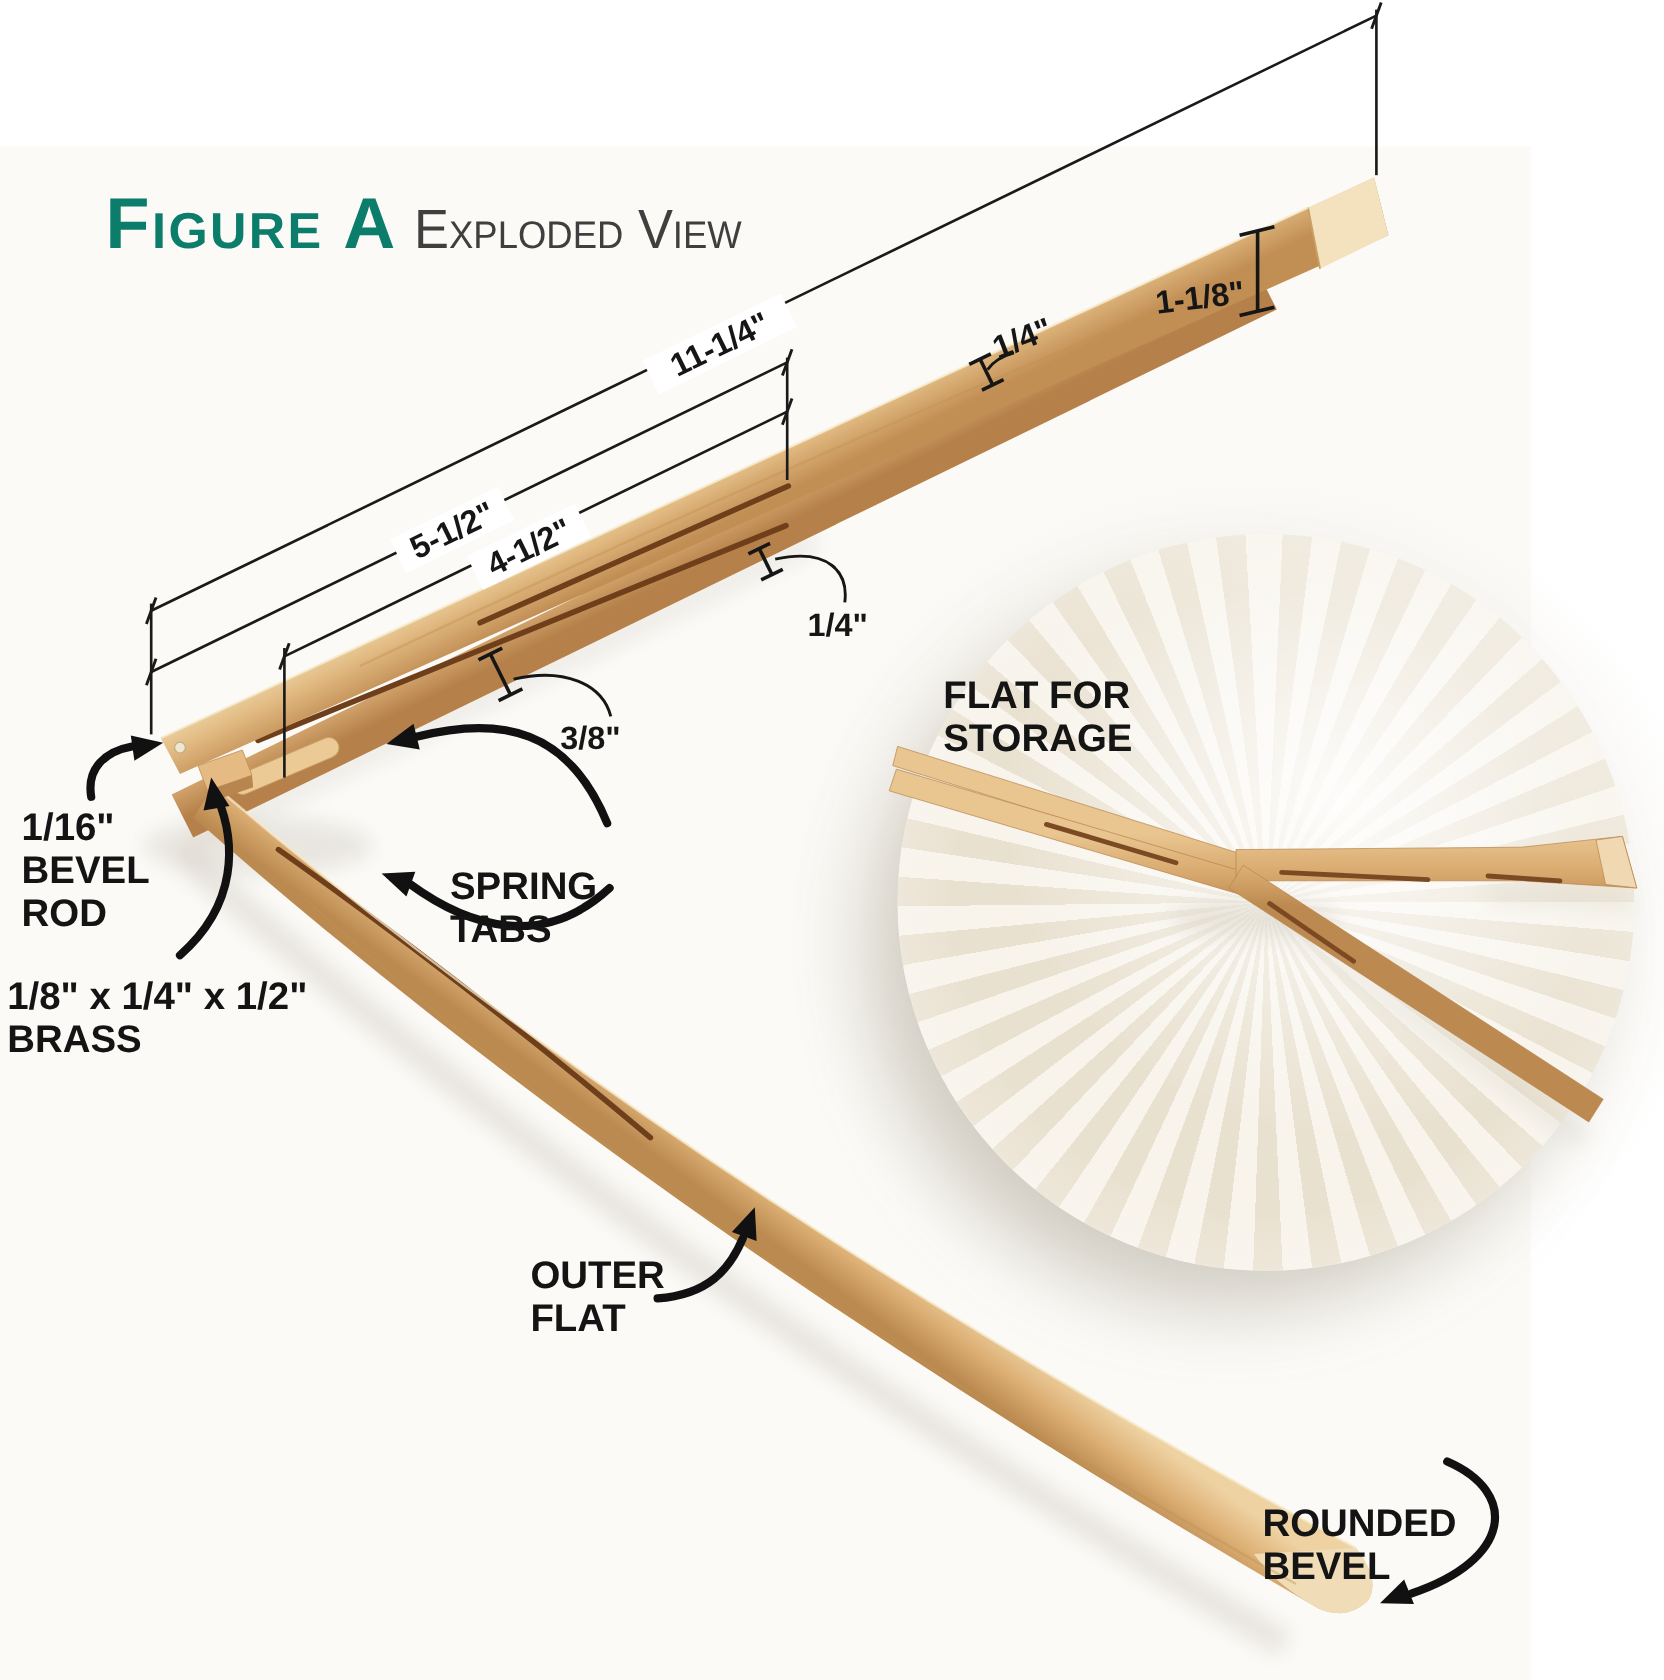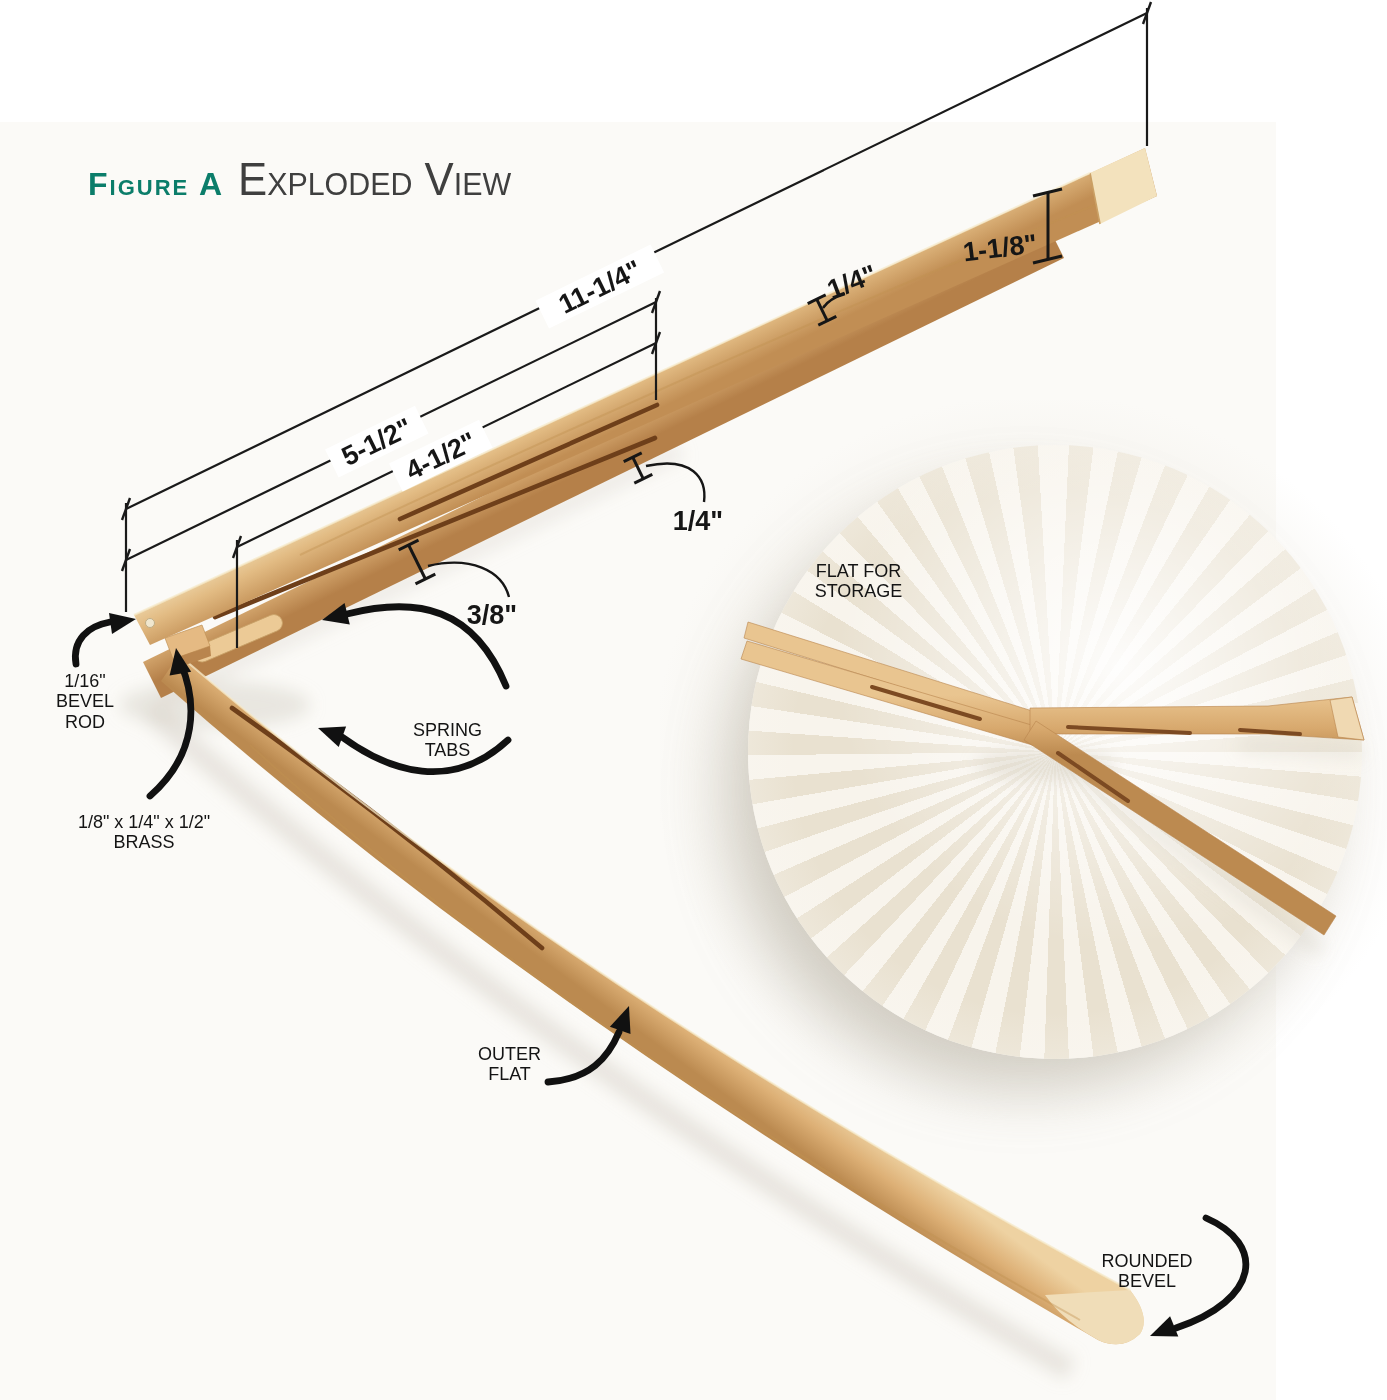--- a/index.html
+++ b/index.html
@@ -9,26 +9,26 @@
   .fan-bg{position:absolute;left:660px;top:400px;width:760px;height:720px;
           background:radial-gradient(ellipse at 50% 50%, #f2efe8 40%, rgba(242,239,232,0) 72%);}
   .rosette{position:absolute;left:748px;top:445px;width:614px;height:614px;border-radius:50%;
     background:
       radial-gradient(circle, rgba(250,248,243,0) 60%, rgba(250,248,243,.95) 97%),
       radial-gradient(circle at 60% 36%, rgba(255,255,255,.9) 0%, rgba(255,255,255,0) 52%),
       repeating-conic-gradient(from -2deg, #f8f4ec 0deg 4.6deg, #e9e1d0 4.6deg 9.2deg);
     box-shadow:-30px 38px 60px -8px rgba(155,147,130,.4);}
   svg.overlay{position:absolute;left:0;top:0;}
   .title-row{position:absolute;left:88px;top:152px;white-space:nowrap;z-index:5;}
-  .fig-label{font-variant:small-caps;font-weight:bold;font-size:32px;color:#0b7d6a;
+  .fig-label{font-variant:small-caps;font-weight:bold;font-size:60px;color:#0b7d6a;
              letter-spacing:2px;}
   .fig-title{font-variant:small-caps;font-weight:normal;font-size:46px;color:#3f3f3f;
              margin-left:14px;display:inline-block;transform:scaleX(.95);transform-origin:left center;}
-  .plabel{position:absolute;font-weight:normal;font-size:18px;line-height:1.13;color:#141414;
-          text-align:center;white-space:nowrap;z-index:5;}
+  .plabel{position:absolute;font-weight:bold;font-size:32px;line-height:1.13;color:#141414;
+          white-space:nowrap;z-index:5;}
   .plabel span{display:block;}
   .ln{stroke:#1a1a1a;stroke-width:2.2;fill:none;}
   .tick{stroke:#1a1a1a;stroke-width:2.4;}
   .ib{stroke:#161616;stroke-width:3;fill:none;}
   .conn{stroke:#161616;stroke-width:2.4;fill:none;}
   .arrow{stroke:#111;stroke-width:6.8;fill:none;stroke-linecap:round;}
   .ah{fill:#111;stroke:none;}
   .slot{stroke:#6e3f1a;stroke-width:4.6;stroke-linecap:round;fill:none;}
   .slot2{stroke:#7c4a22;stroke-width:4;stroke-linecap:round;fill:none;}
   .dim{font-family:"Liberation Sans",sans-serif;font-weight:bold;font-size:27px;fill:#161616;

